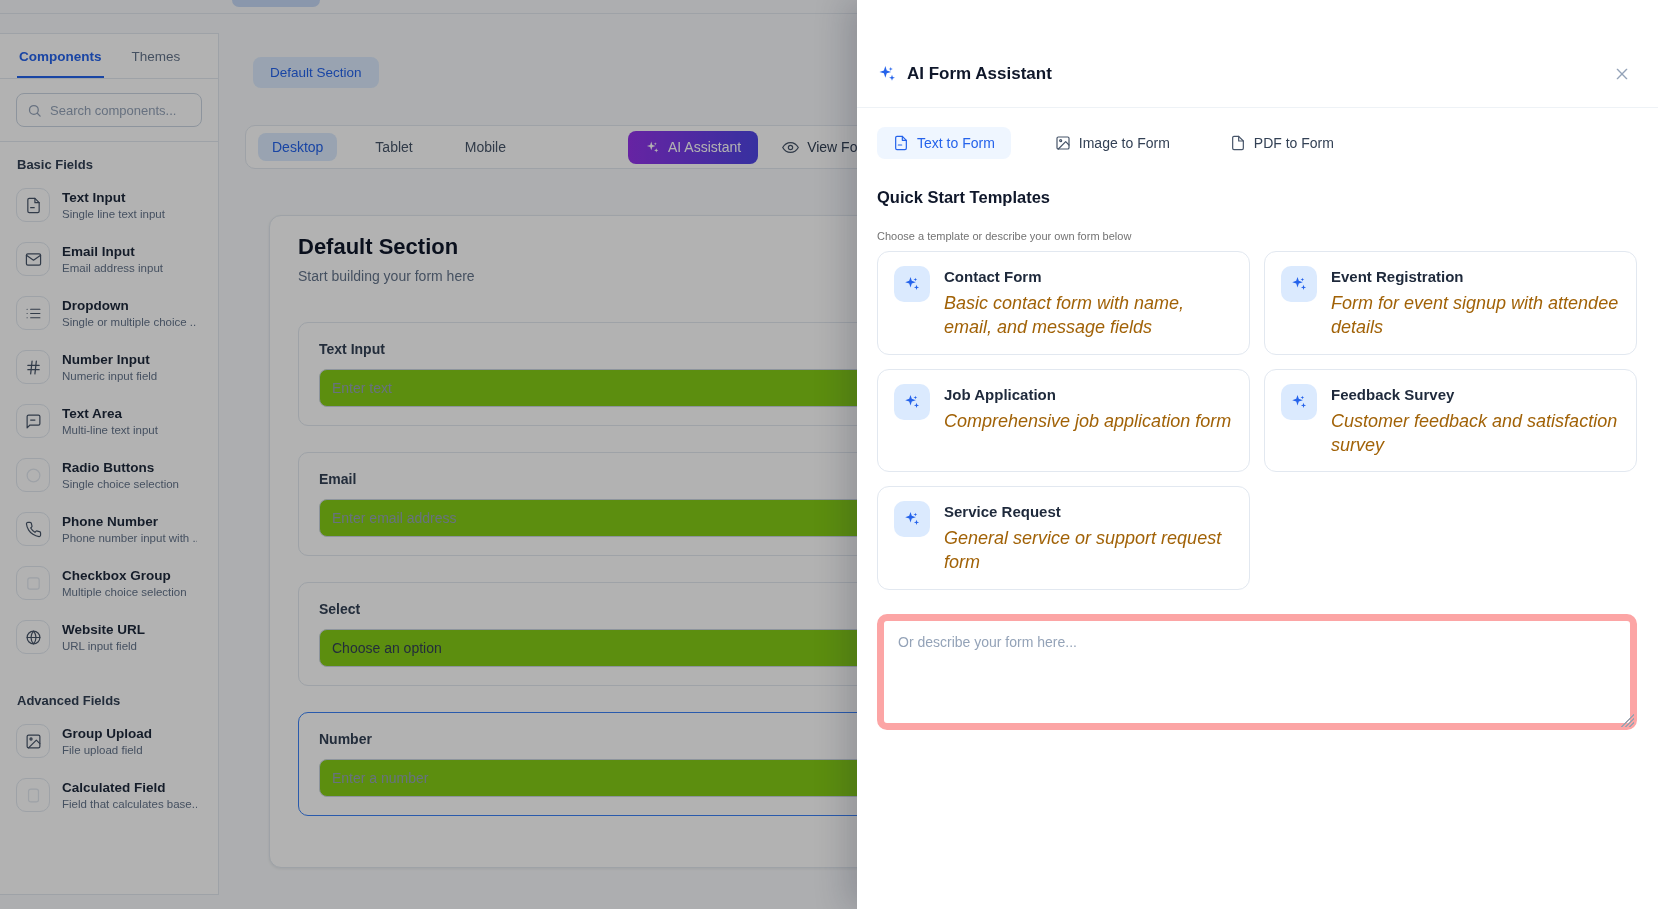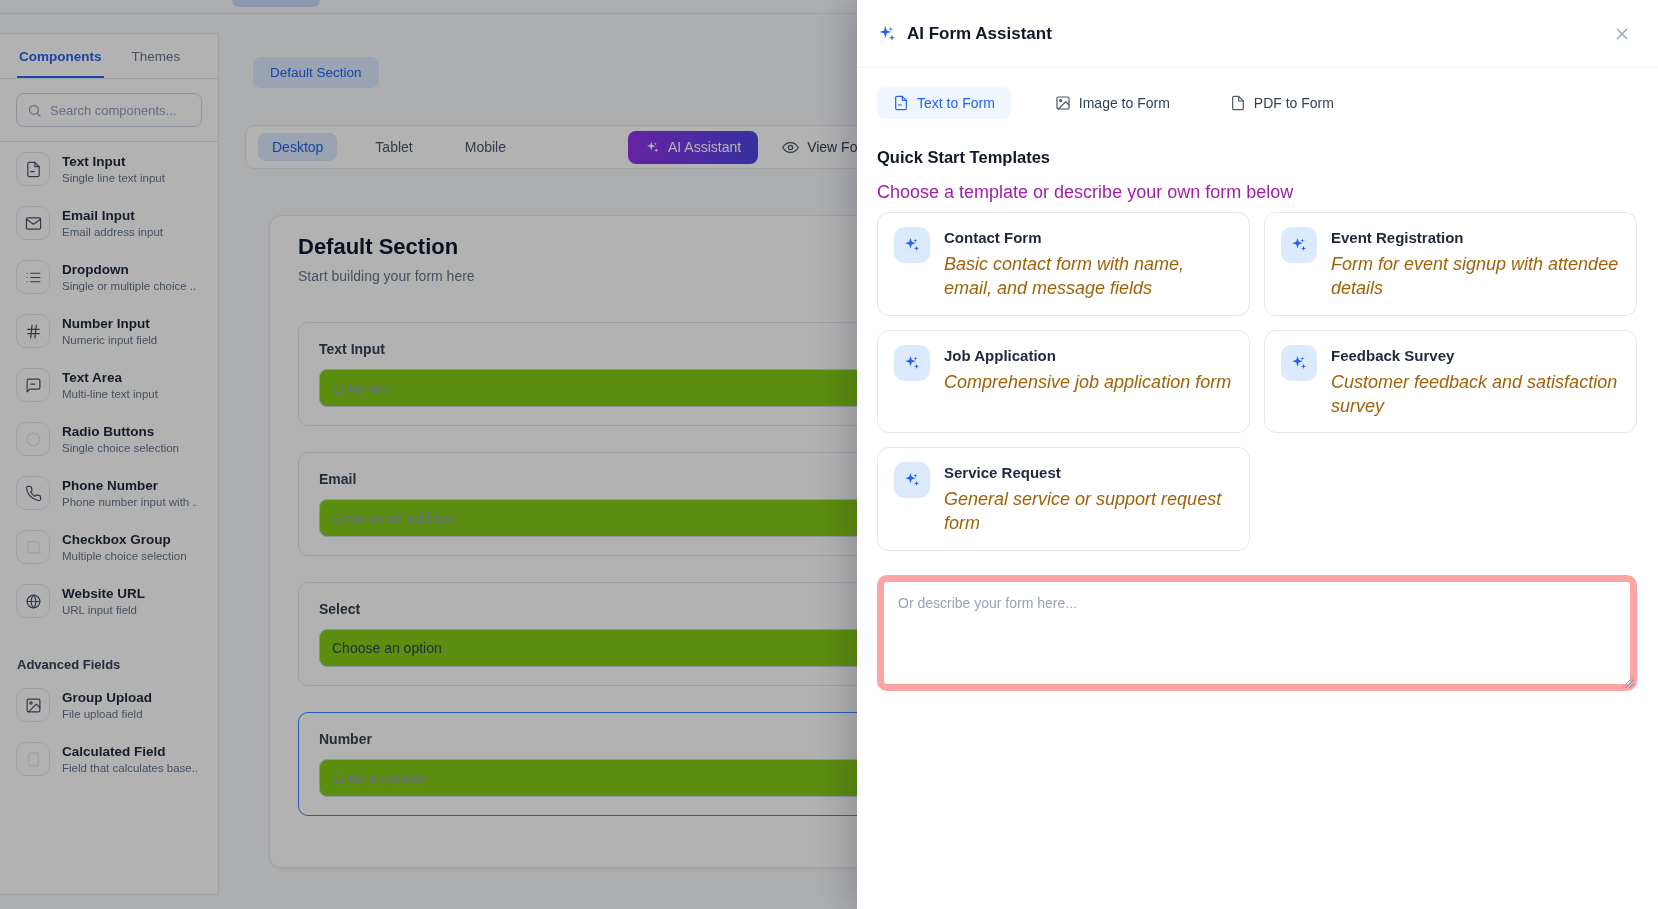--- a/index.html
+++ b/index.html
@@ -62,32 +62,32 @@
   .field-input { margin-top:12px; height:38px; width:100%; border:1px solid #cbd5e1; border-radius:8px;
     padding:0 12px; font-size:14px; color:#334155; background:#84cc16; outline:none;
     font-family:"Liberation Sans", sans-serif; display:flex; align-items:center; }
   .field-input::placeholder { color:#94a3b8; }
 
   
   .backdrop { position:absolute; inset:0; background:rgba(0,0,0,.30); z-index:50; }
   .modal { position:absolute; left:857px; top:0; width:801px; height:909px; background:#fff;
     z-index:100; box-shadow:-12px 0 30px rgba(15,23,42,.18); }
   .modal-header { height:68px; display:flex; align-items:center; padding:0 24px 0 20px;
-    border-bottom:1px solid #eef2f6; }
+    border-bottom:1px solid #eef2f6;margin-top:40px; }
   .modal-title { font-size:17px; font-weight:700; color:#0f172a; margin-left:10px; }
   .modal-close { margin-left:auto; background:none; border:none; cursor:pointer; padding:4px;
     display:flex; align-items:center; }
   .modal-body { padding:19px 21px 0 20px; }
   .mode-tabs { display:flex; align-items:center; gap:28px; }
   .mode-tab { display:flex; align-items:center; gap:8px; font-size:14px; color:#334155;
     padding:8px 16px; border-radius:8px; cursor:pointer; background:transparent; border:none;
     font-family:"Liberation Sans", sans-serif; }
   .mode-tab.active { background:#eff6ff; color:#2563eb; }
   .qs-heading { margin-top:29px; font-size:16.5px; font-weight:700; color:#0f172a; }
-  .qs-sub { margin-top:15px; font-size:18px; color:#a21caf; }
+  .qs-sub { margin-top:23px; font-size:11px; color:#737373; }
   .tpl-grid { margin-top:9px; display:grid; grid-template-columns:1fr 1fr; gap:14px; }
   .tpl-card { border:1px solid #e2e8f0; border-radius:12px; padding:14px 16px; display:flex;
     gap:14px; cursor:pointer; background:#fff; }
   .tpl-icon { width:36px; height:36px; min-width:36px; border-radius:10px; background:#dbeafe;
     display:flex; align-items:center; justify-content:center; }
   .tpl-title { font-size:15px; font-weight:700; color:#1e293b; margin-top:2px; }
   .tpl-desc { font-size:18px; color:#a16207; margin-top:6px; line-height:1.35;font-style:italic; }
   .prompt-wrap { position:relative; margin-top:24px; }
   .prompt-box { width:100%; height:116px; border:7px solid #fca5a5; border-radius:10px;
     padding:13px 14px; font-size:14px; color:#334155; resize:none; outline:none;
@@ -118,20 +118,21 @@
       <span>
         <svg width="15" height="15" viewBox="0 0 24 24" fill="none" stroke="#94a3b8" stroke-width="2" stroke-linecap="round">
             <circle cx="11" cy="11" r="7"></circle>
             <line x1="16.5" y1="16.5" x2="21" y2="21"></line>
           </svg>
       </span>
       <input placeholder="Search components..." style="">
     </div>
     <div class="side-divider"></div>
 
+    <div class="side-section-label">Basic Fields</div>
 
     <div class="side-item">
       <span class="icon-box">
         <svg width="17" height="17" viewBox="0 0 24 24" fill="none" stroke="#475569" stroke-width="1.7" stroke-linecap="round" stroke-linejoin="round">
             <path d="M14 2H6a2 2 0 0 0-2 2v16a2 2 0 0 0 2 2h12a2 2 0 0 0 2-2V8z"></path>
             <polyline points="14 2 14 8 20 8"></polyline>
             <line x1="8" y1="15" x2="13" y2="15"></line>
           </svg>
       </span>
       <div>

